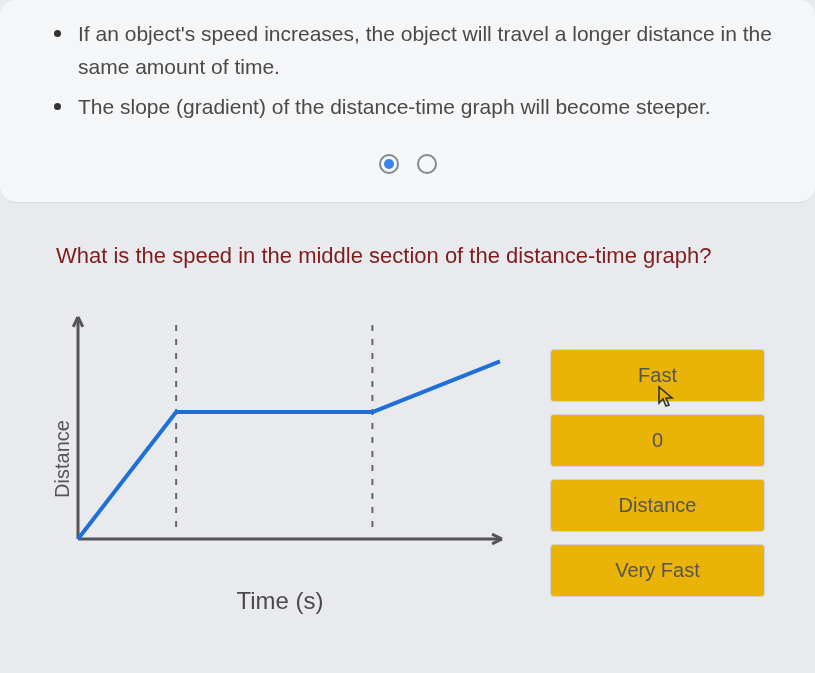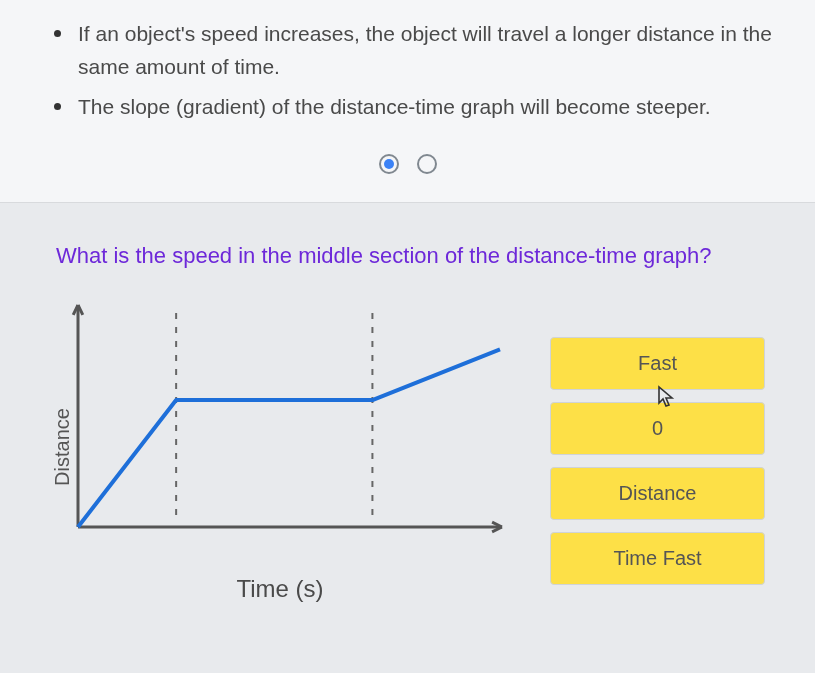--- a/index.html
+++ b/index.html
@@ -9,20 +9,21 @@
     background: #e8eaed;
     font-family: Arial, Helvetica, sans-serif;
     color: #3a3a3a;
     overflow: hidden;
     position: relative;
   }
   .top-card {
     background: #f5f6f8;
     padding: 18px 40px 28px 40px;
     border-bottom: 1px solid #d8dadd;
+    border-radius: 16px;
   }
   .bullet-list {
     list-style: none;
     padding-left: 38px;
     font-size: 21px;
     line-height: 1.55;
     color: #4a4a4a;
   }
   .bullet-list li {
     position: relative;
@@ -53,22 +54,22 @@
     display:flex; align-items:center; justify-content:center;
   }
   .pager-dot.active .inner {
     width: 10px; height:10px; border-radius:50%; background:#3b82f6;
   }
   .question-section {
     padding: 40px 40px 0 40px;
   }
   .question-text {
     font-size: 22px;
-    color: #6d28d9;
-    margin-bottom: 28px;
+    color: #7f1d1d;
+    margin-bottom: 40px;
     padding-left: 16px;
   }
   .qa-row {
     display: flex;
     align-items: flex-start;
     gap: 30px;
   }
   .chart-wrap {
     position: relative;
     width: 480px;
@@ -98,21 +99,21 @@
   .chart-svg { position:absolute; left:20px; top:0; }
   .answers {
     flex: 1;
     display: flex;
     flex-direction: column;
     gap: 12px;
     padding-top: 40px;
     padding-right: 10px;
   }
   .answer-btn {
-    background: #fde047;
+    background: #eab308;
     border: 1px solid #cfd3d8;
     border-radius: 4px;
     padding: 14px 10px;
     font-size: 20px;
     color: #555;
     text-align: center;
     cursor: pointer;
   }
   .cursor {
     position: absolute;
@@ -154,21 +155,21 @@
           <line x1="312.4186046511628" y1="16" x2="312.4186046511628" y2="226" stroke="#666" stroke-width="2" stroke-dasharray="6 8"></line>
           <path d="M18,230 L116.13953488372093,103.0769230769231 L312.4186046511628,103.0769230769231 L440,52.30769230769229 " fill="none" stroke="#1e6fd9" stroke-width="4" stroke-linejoin="round"></path>
         </svg>
       <div class="xlabel">Time (s)</div>
     </div>
 
     <div class="answers">
       <div class="answer-btn"><span>Fast</span></div>
       <div class="answer-btn"><span>0</span></div>
       <div class="answer-btn"><span>Distance</span></div>
-      <div class="answer-btn"><span>Time Fast</span></div>
+      <div class="answer-btn"><span>Very Fast</span></div>
     </div>
   </div>
 </div>
 
 <div class="cursor">
   <svg width="20" height="24" viewBox="0 0 20 24">
       <path d="M2 2 L2 18 L6 14 L9 21 L12 20 L9 13 L15 13 Z" fill="none" stroke="#333" stroke-width="1.6"></path>
     </svg>
 </div>
 

